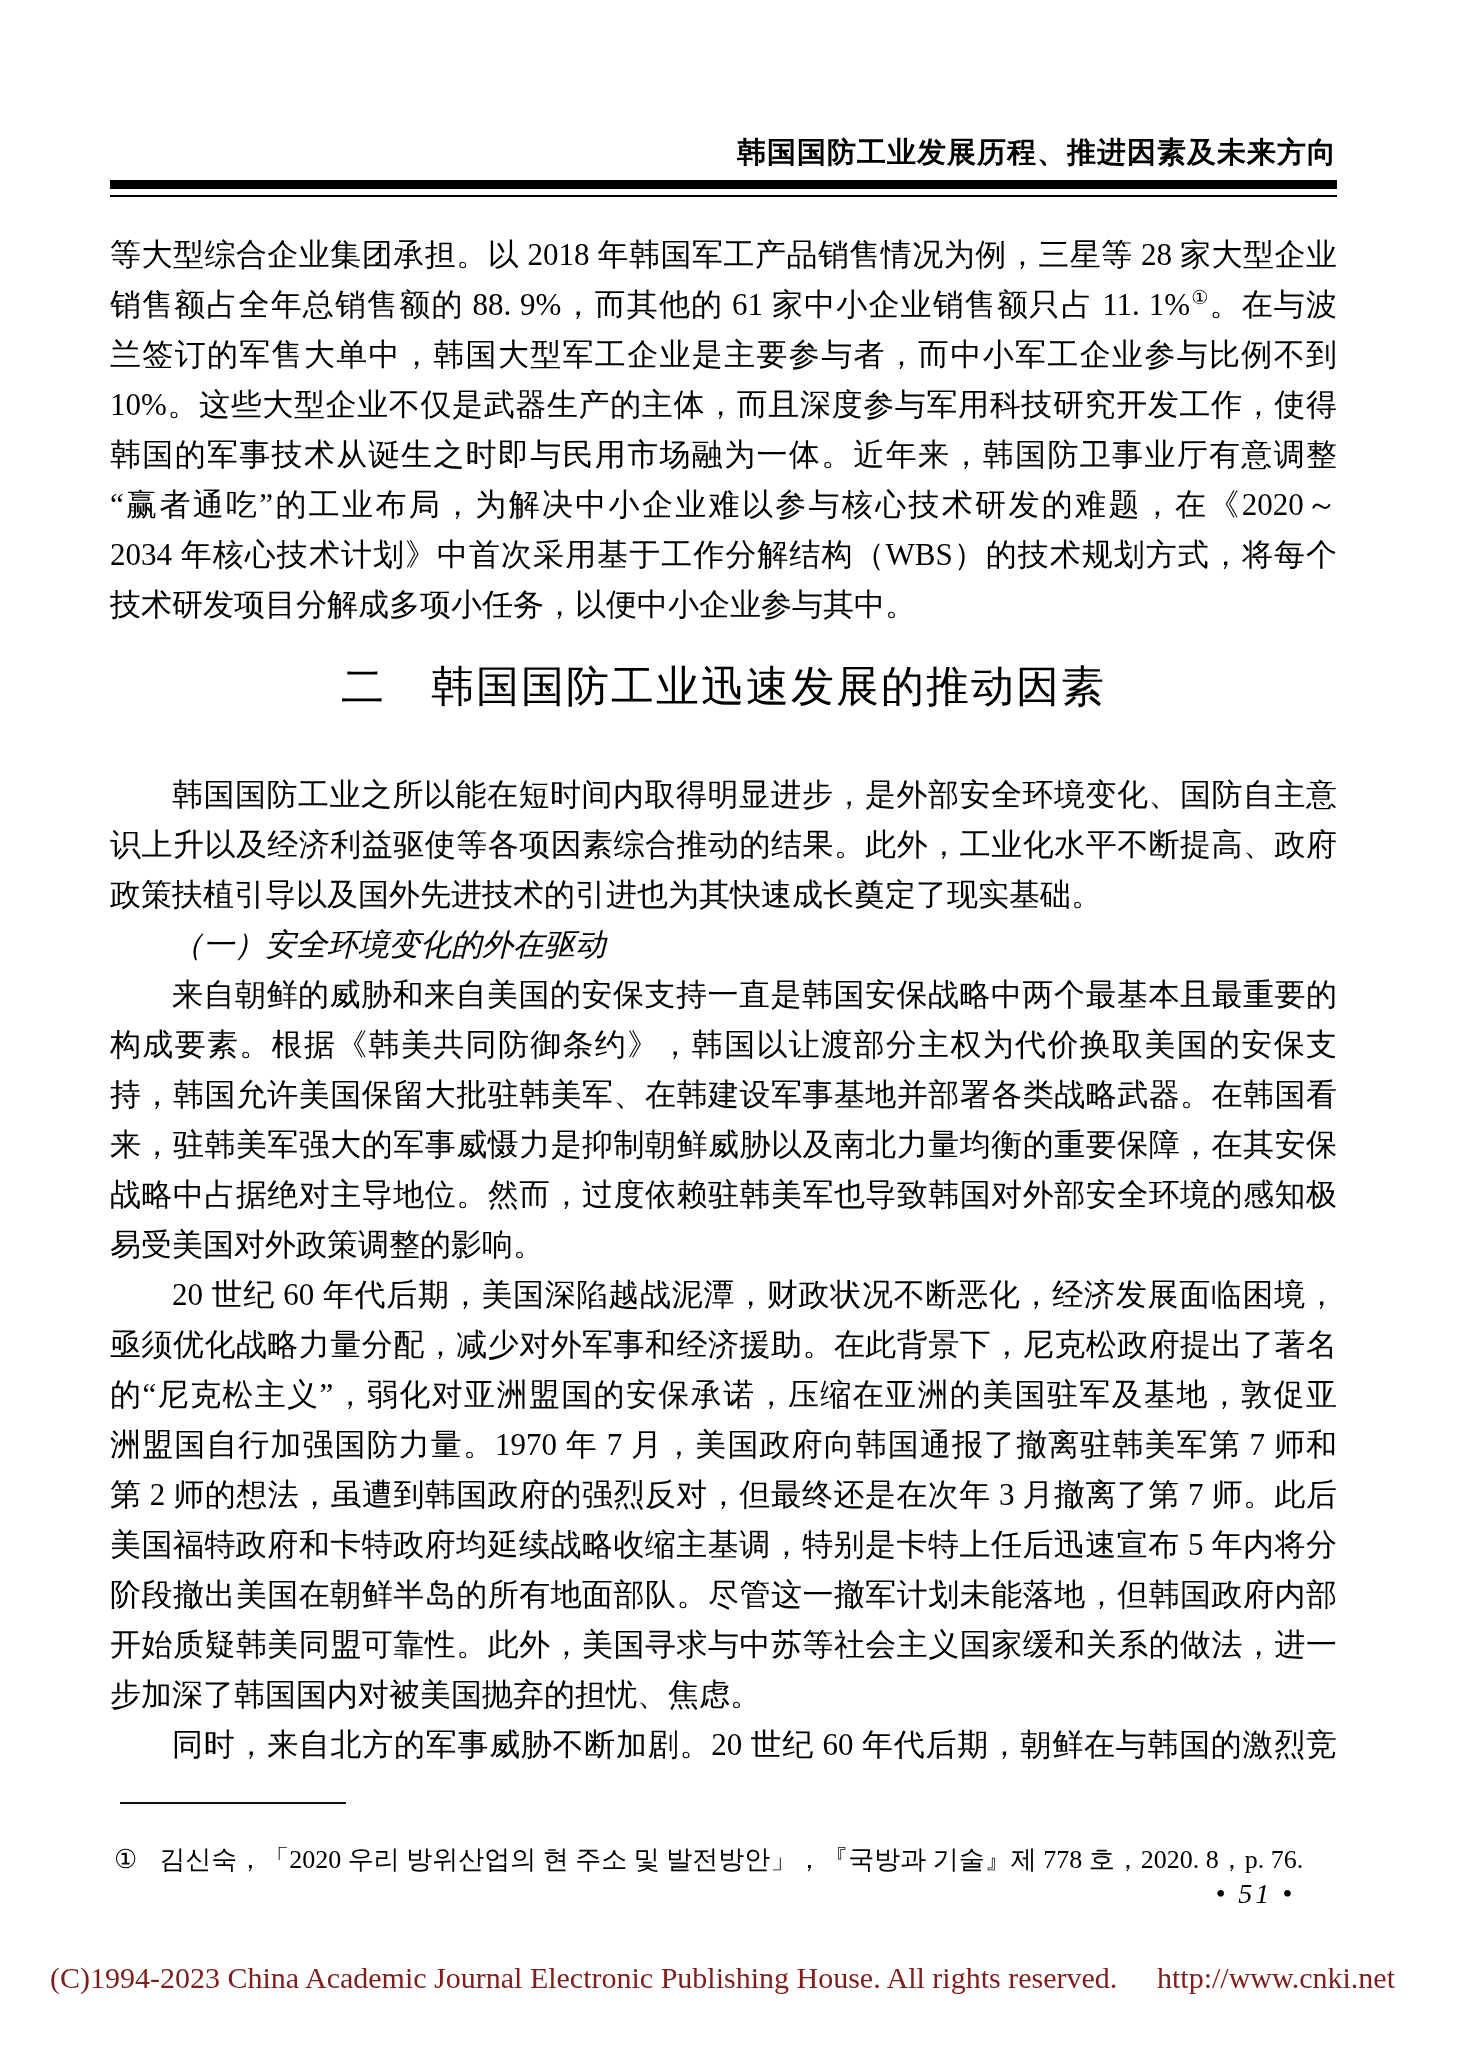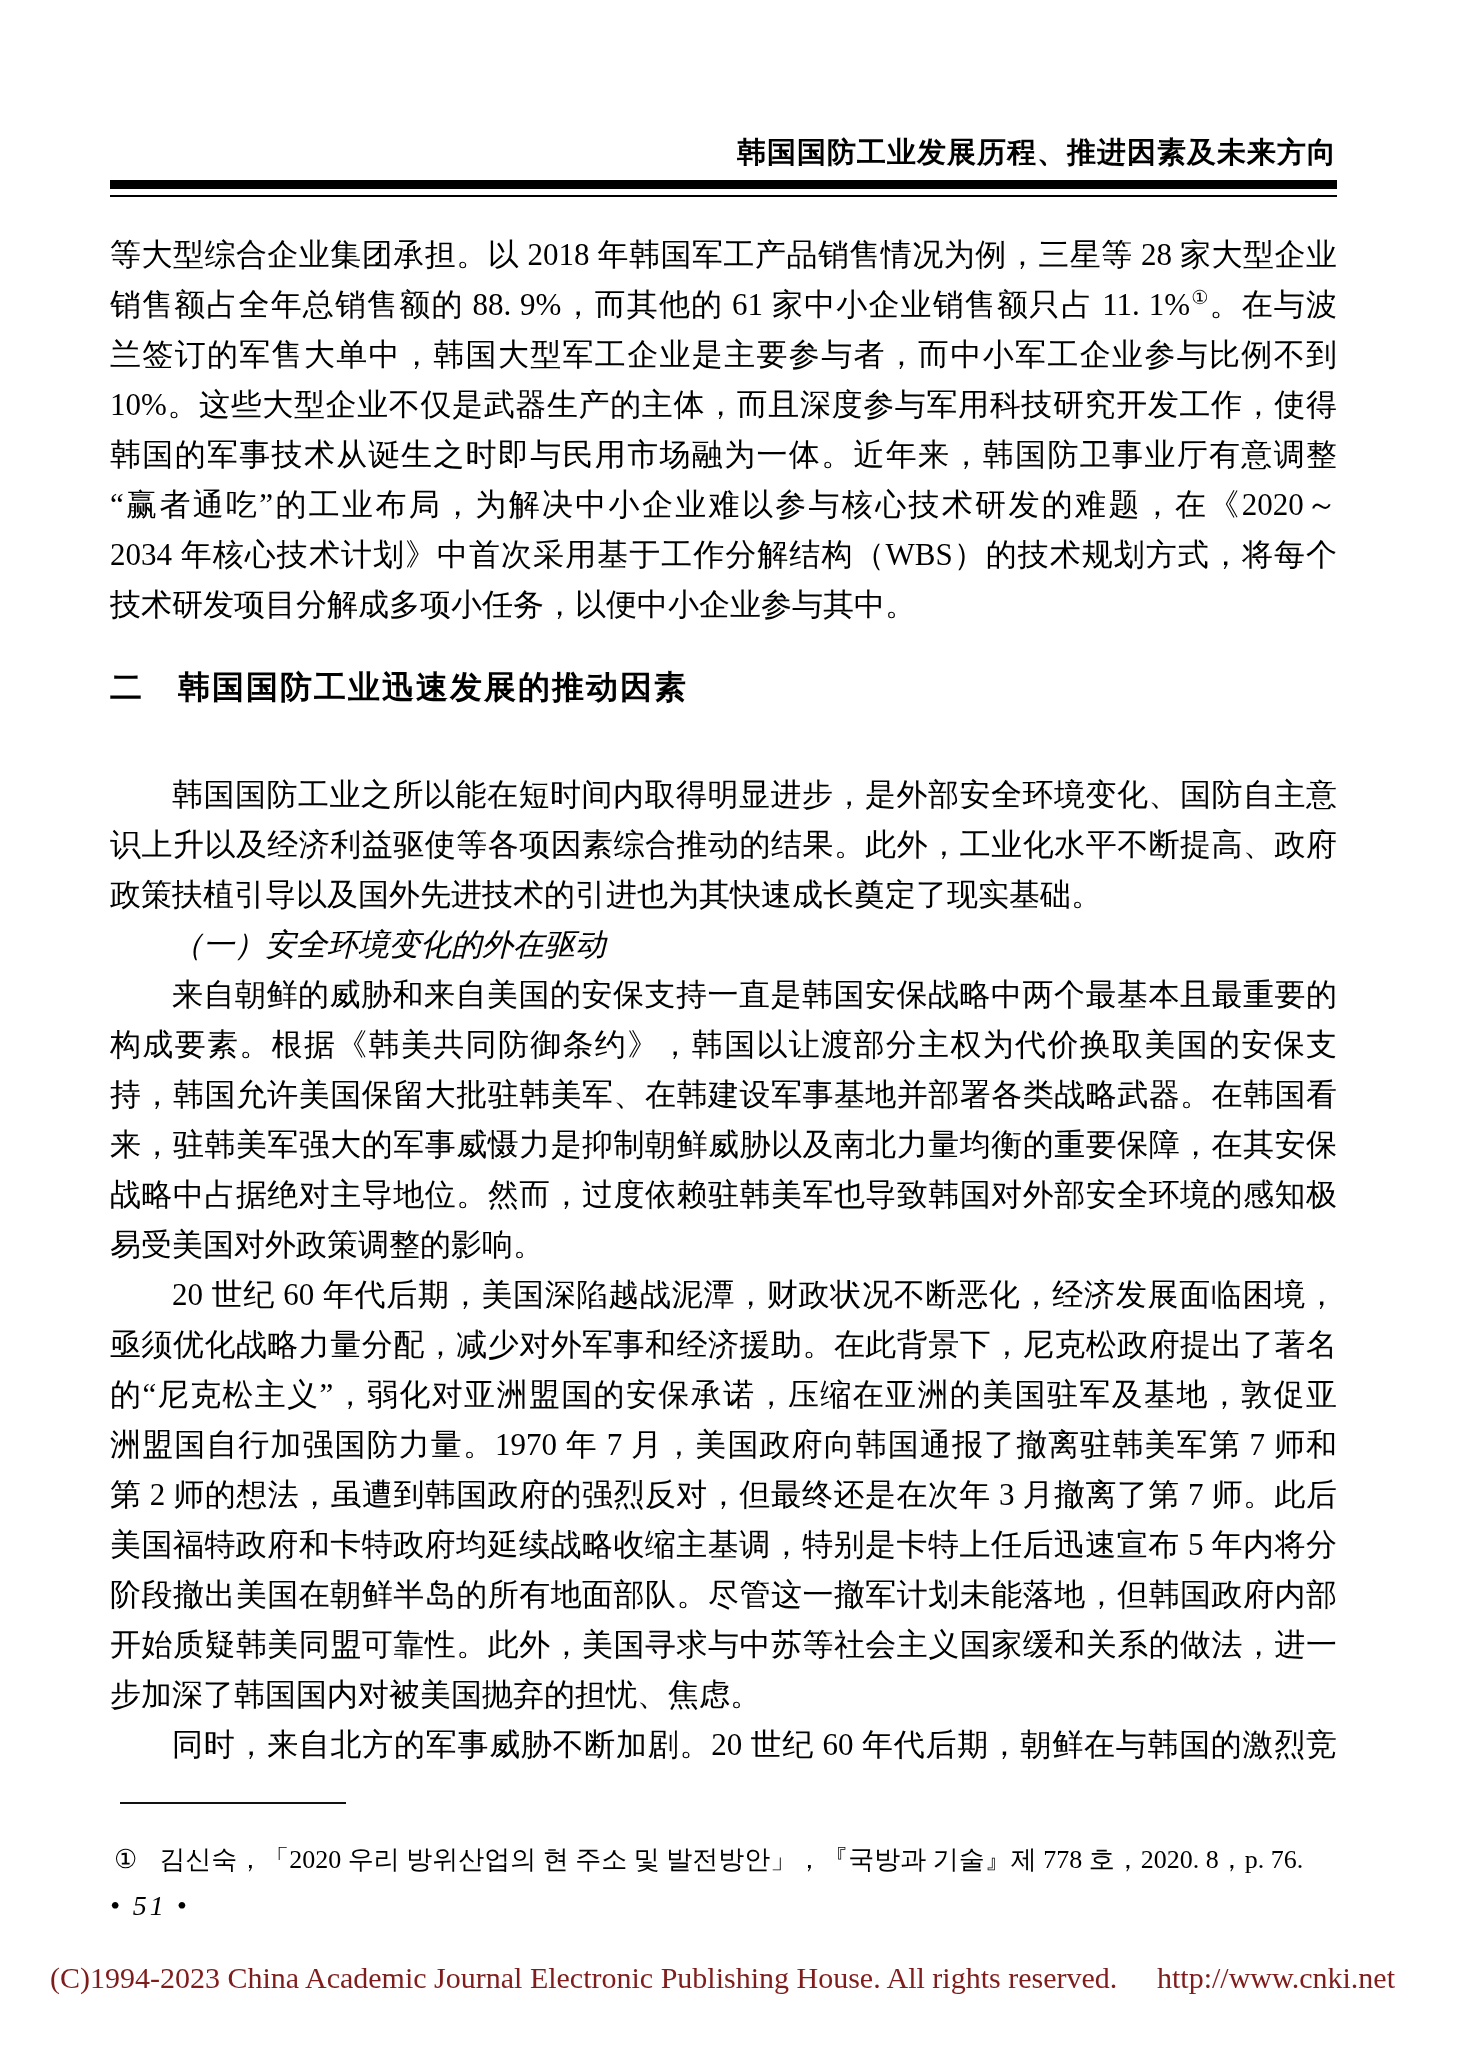--- a/index.html
+++ b/index.html
@@ -21,28 +21,28 @@
   .line {
     font-size:31px; height:50px; line-height:50px; overflow:hidden;
     text-justify:inter-character;
   }
   .line.full  { text-align:justify; text-align-last:justify; }
   .line.short { text-align:left; }
   .line.indent { text-indent:2em; }
   .line sup { font-size:0.62em; line-height:0; vertical-align:super; }
   .heading {
     margin-top:28px; margin-bottom:54px; height:58px; line-height:58px;
-    font-size:32px; font-weight:bold; letter-spacing:2px;
+    font-size:43px; font-weight:normal; text-align:center; letter-spacing:2px;
   }
   .subheading { font-size:31px; height:50px; line-height:50px; text-indent:2em;font-style:italic; }
   .footnote-sep { margin-top:32px; margin-left:10px; width:226px; border-top:2px solid #111; }
   .footnote { margin-top:38px; font-size:26px; line-height:36px; display:flex; }
   .footnote .fn-marker { flex:0 0 auto; margin-left:4px; margin-right:22px; }
   .footnote .fn-text { flex:1 1 auto; }
-  .page-number { margin-top:12px; padding-right:42px; font-size:28px; font-style:italic; letter-spacing:3px; }
+  .page-number { text-align:right; padding-right:42px; font-size:28px; font-style:italic; letter-spacing:3px; }
   .watermark {
     position:absolute; left:50px; right:62px; top:1960px;
     display:flex; justify-content:space-between; align-items:baseline;
     color:#7f1d1d; font-size:30px; line-height:36px; white-space:nowrap;
   }
 </style>
 </head>
 <body>
 
 <div class="page">

